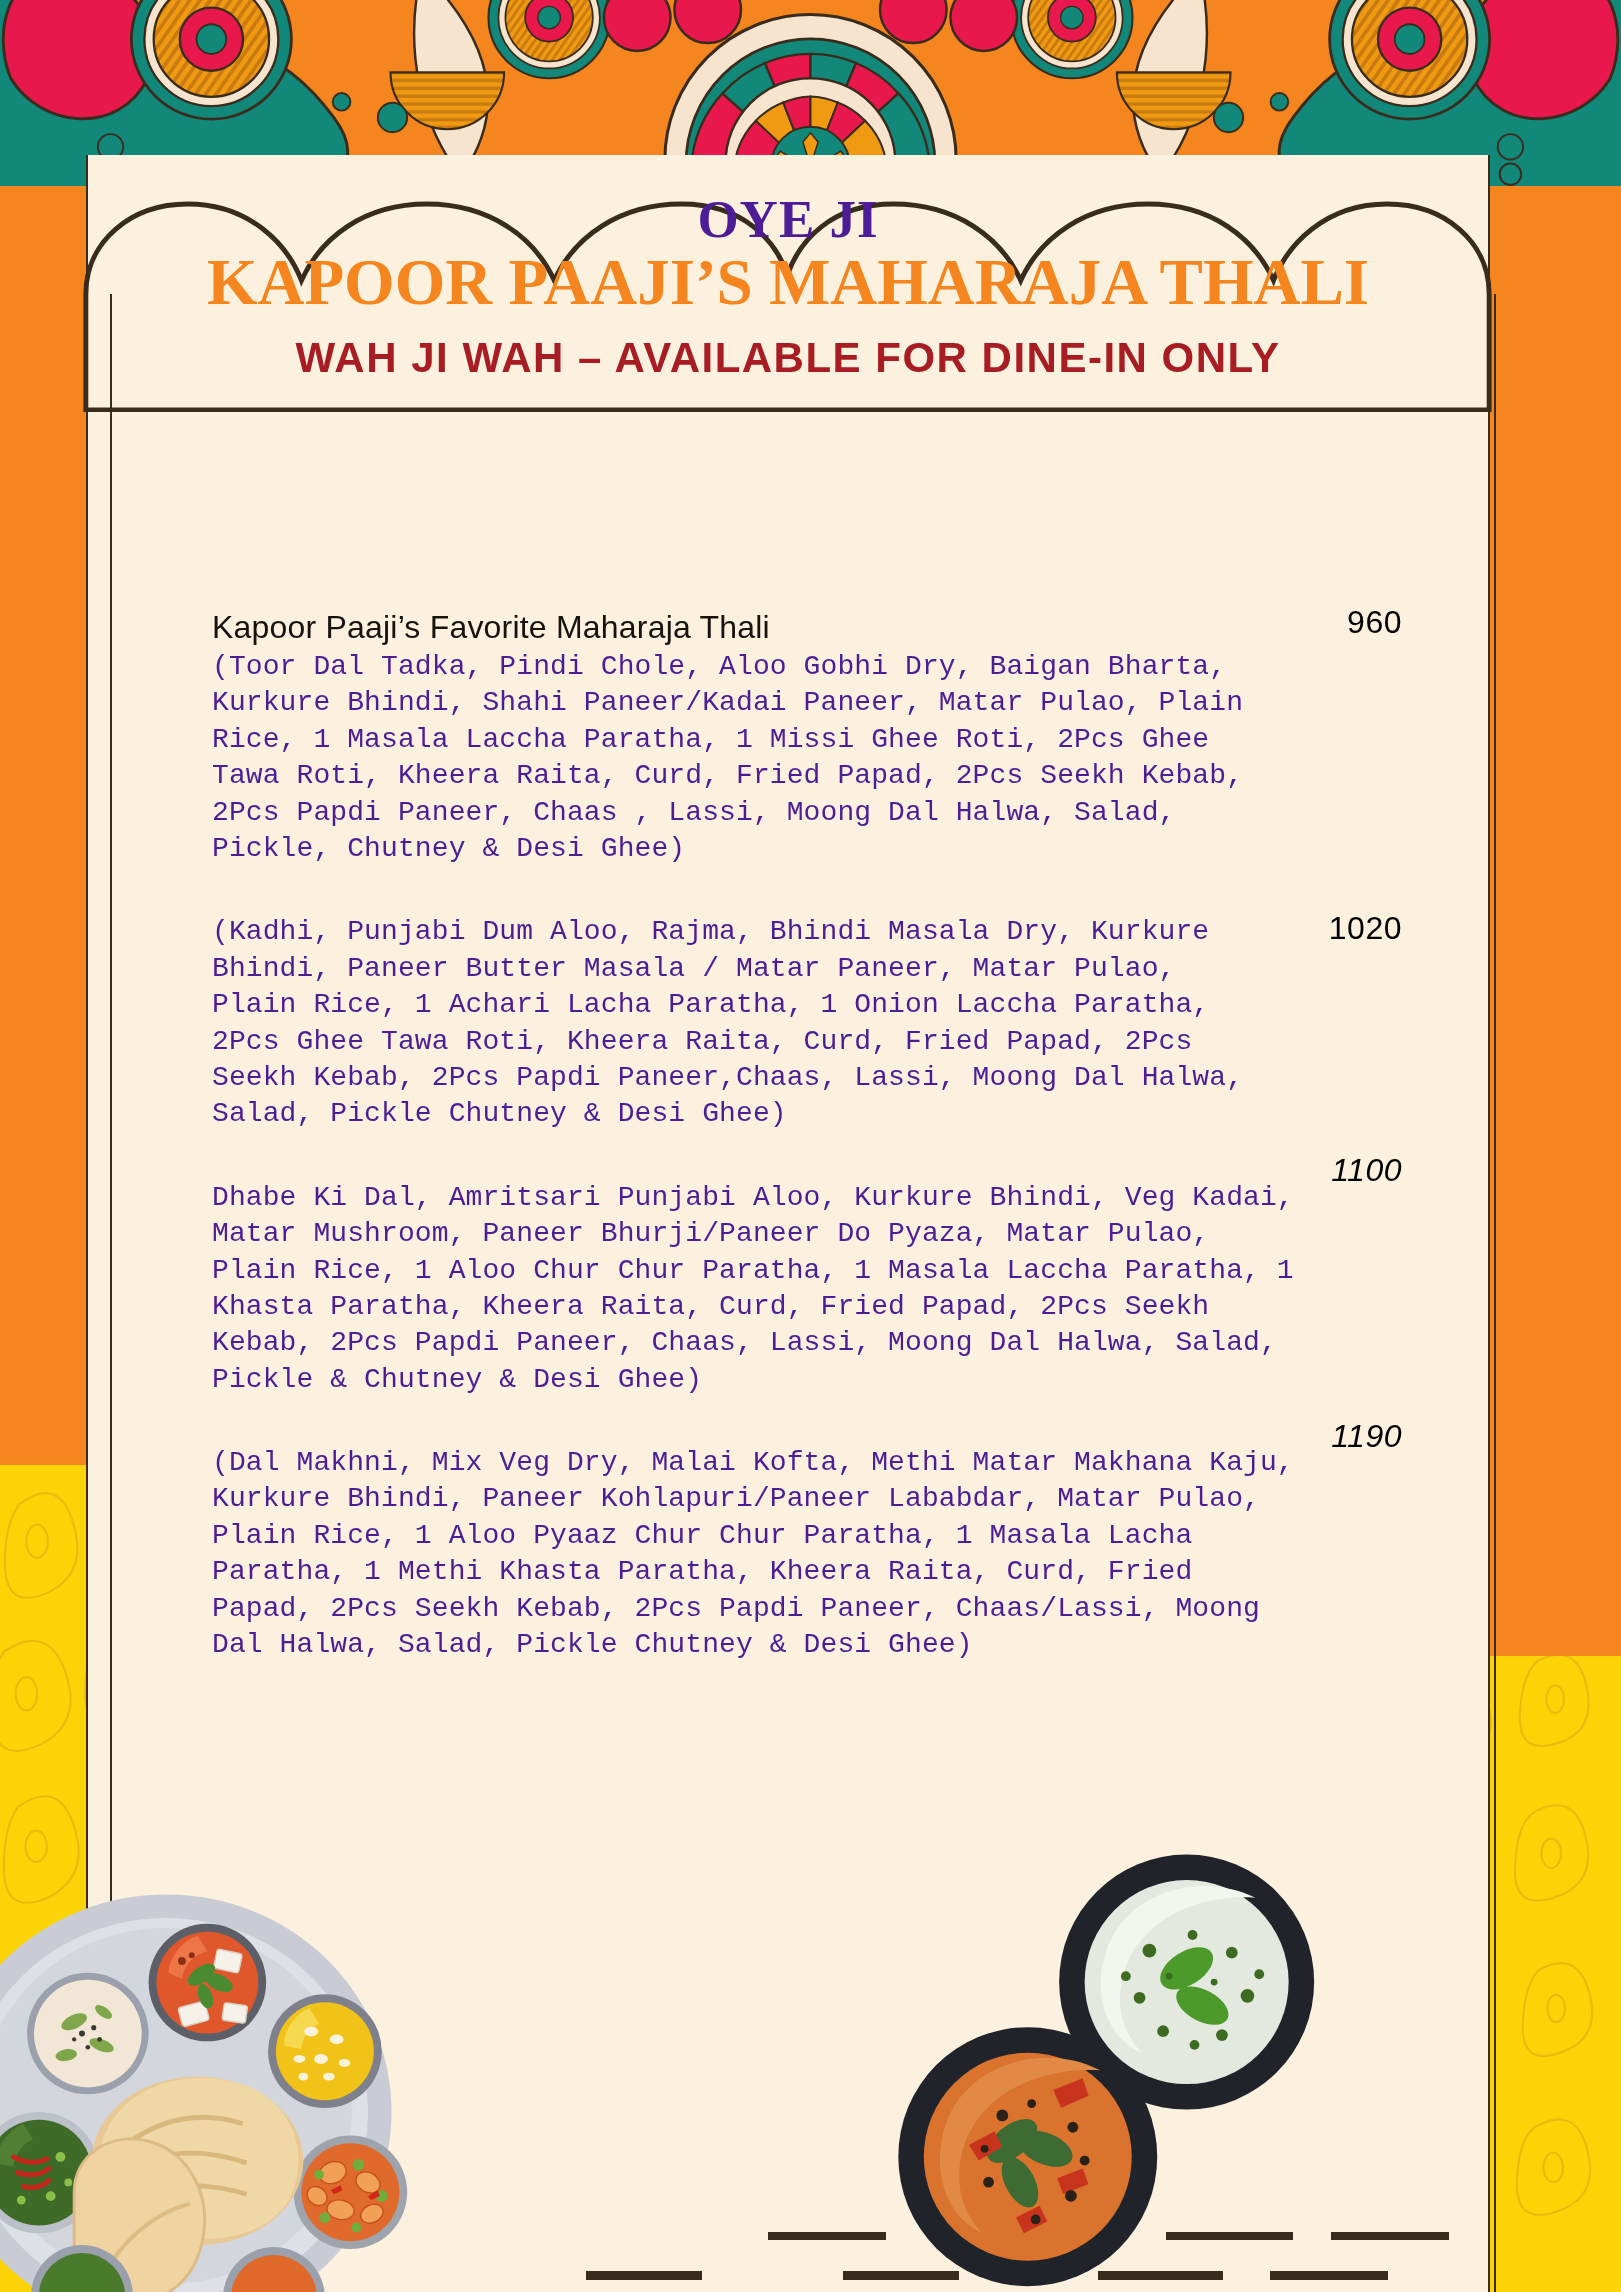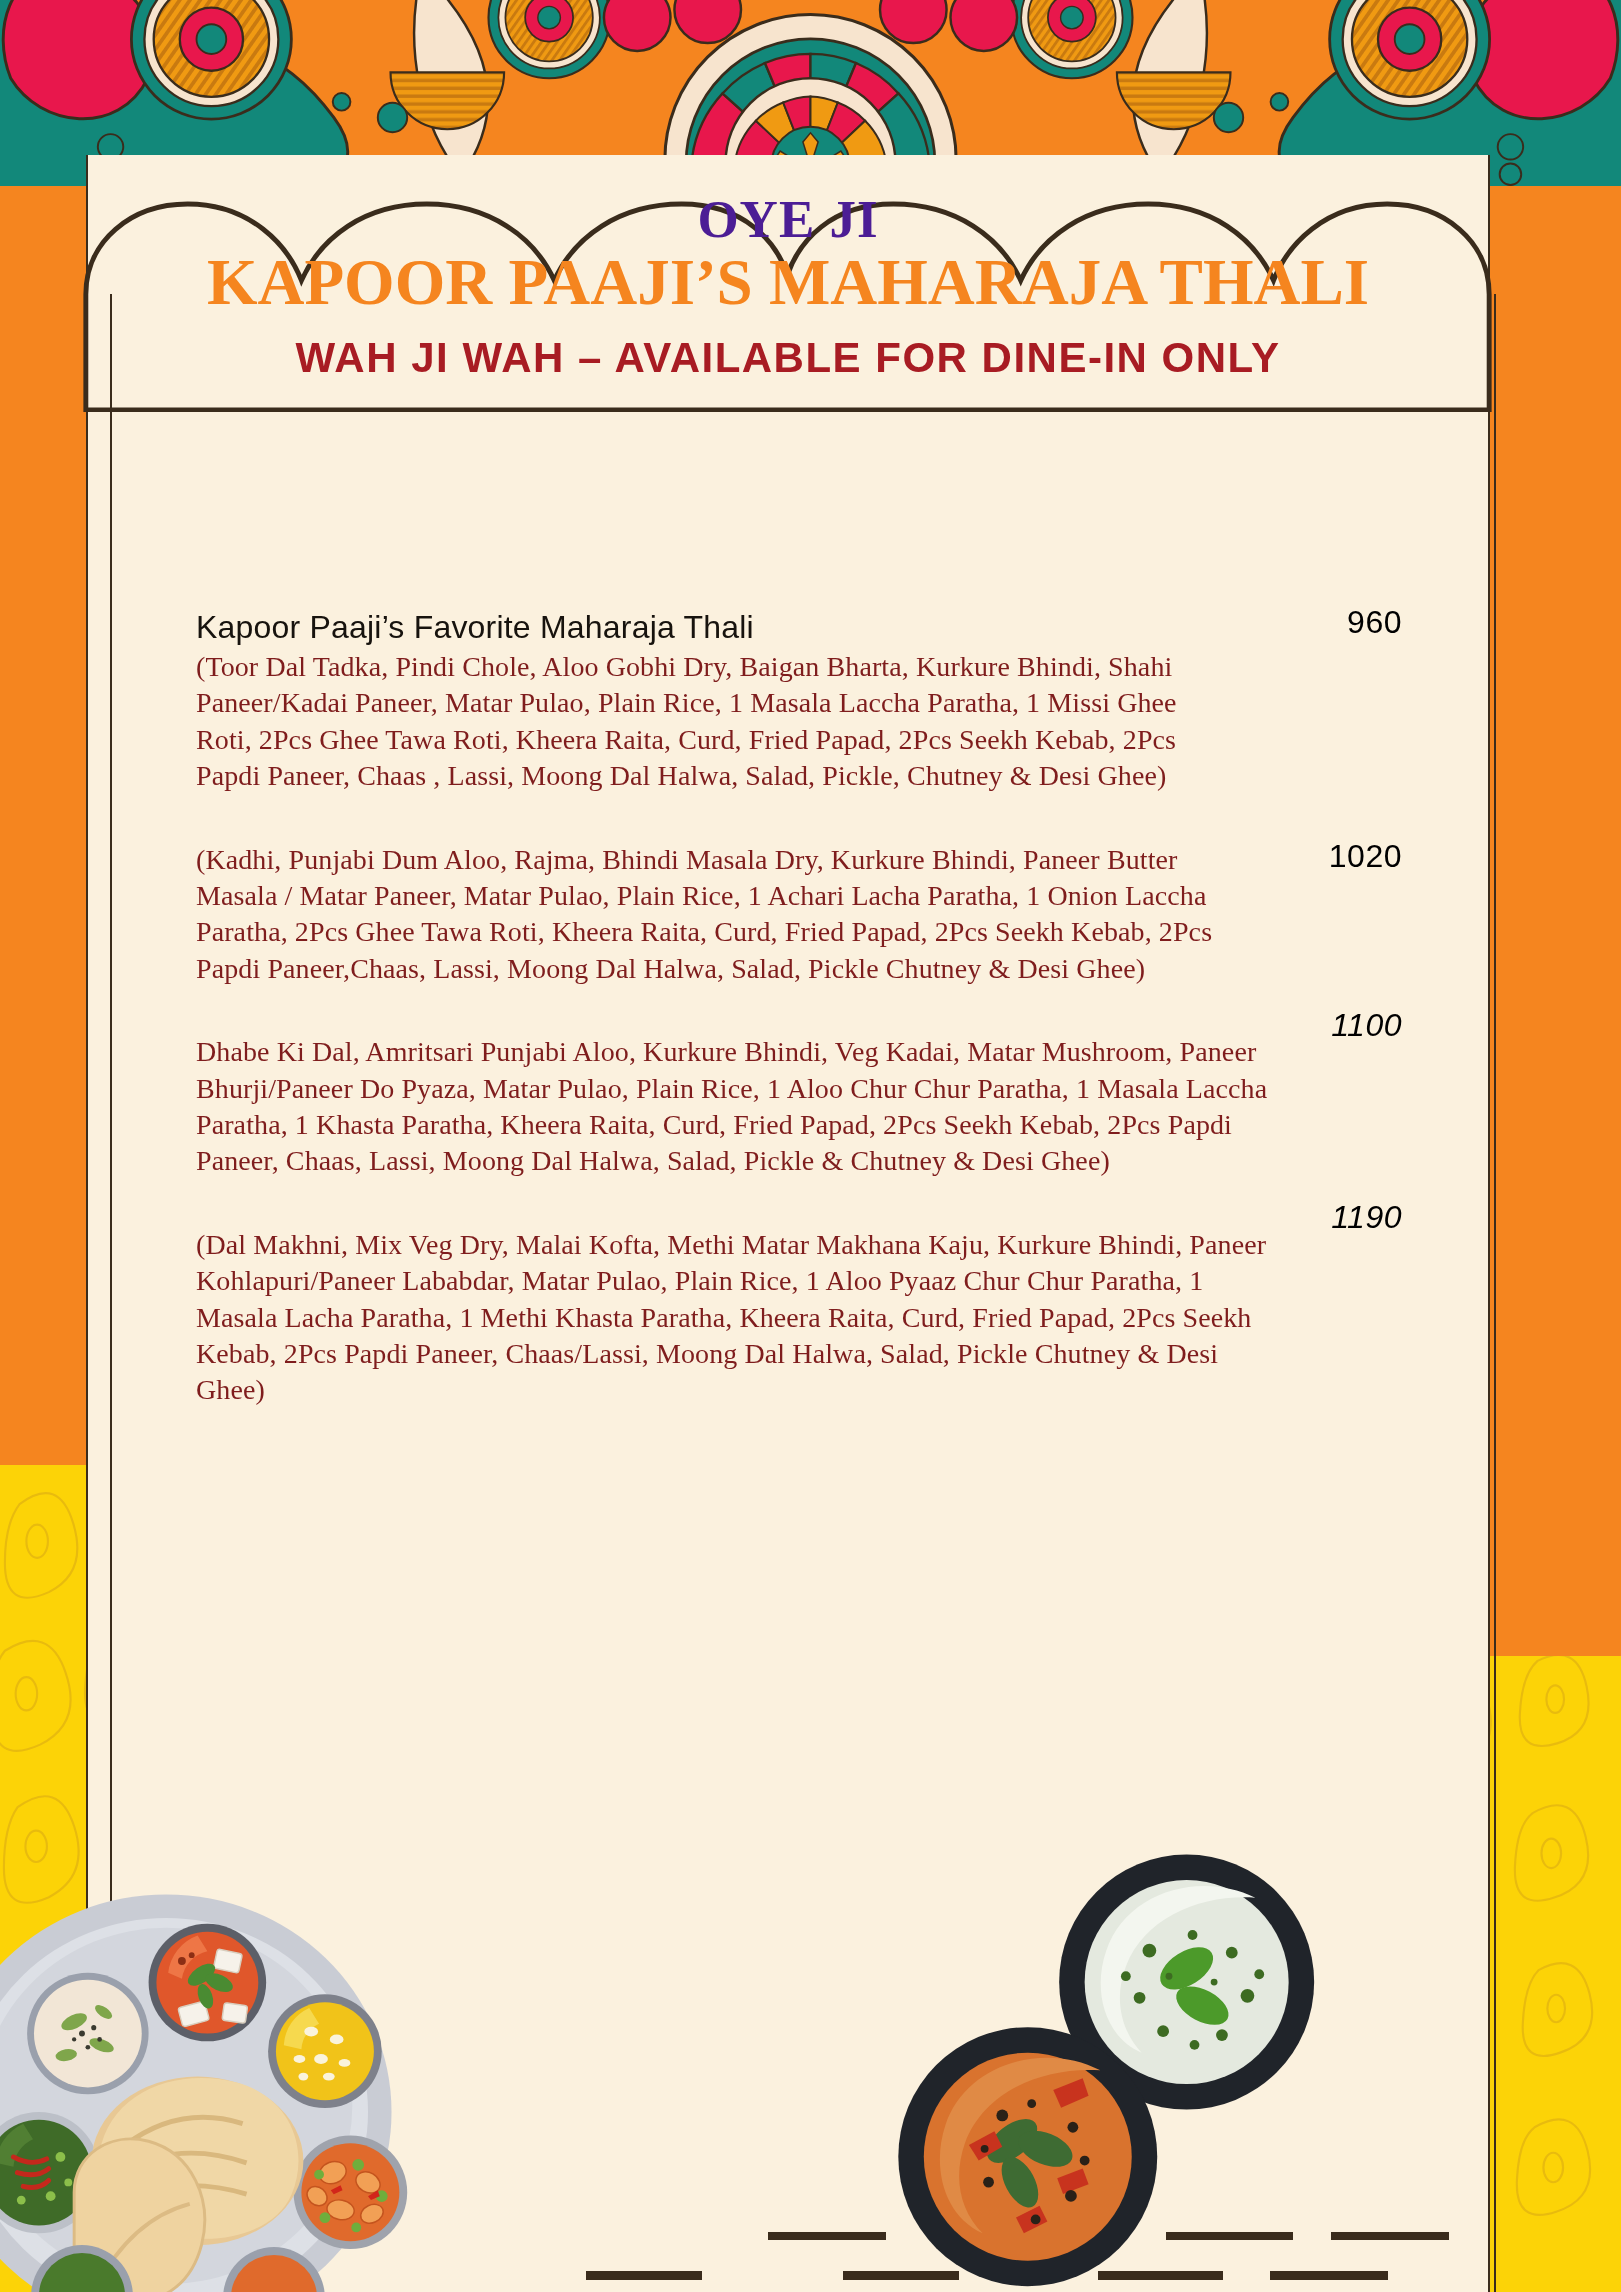--- a/index.html
+++ b/index.html
@@ -78,32 +78,32 @@
   }
 
   
   #menu-list {
     position:absolute;
     left:196px; top:608px;
     width:1206px;
   }
   .menu-item { position:relative; margin-bottom:47px; }
   .menu-item:last-child { margin-bottom:0; }
-  .item-main { width:1054px; }
+  .item-main { width:1054px;margin-left:16px; }
   .item-name {
     font-family:"Liberation Sans", sans-serif;
     font-size:32px;
     color:#17130E;
     line-height:1.22;
     letter-spacing:0.2px;
   }
   .item-desc {
-    font-family:Liberation Serif, serif;
+    font-family:Liberation Mono, monospace;
     font-size:28px;
-    color:#7f1d1d;
+    color:#4c1d95;
     line-height:1.30;
     letter-spacing:0.1px;
     margin-top:2px;
     width:1039px;
   }
   .item-price {
     position:absolute;
     right:0; top:-3.9px;
     width:147px;
     text-align:right;

